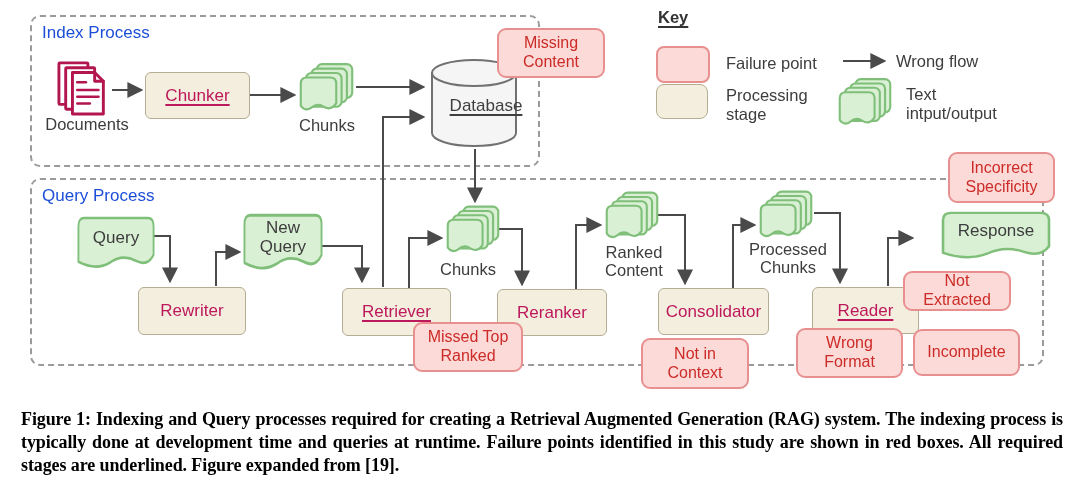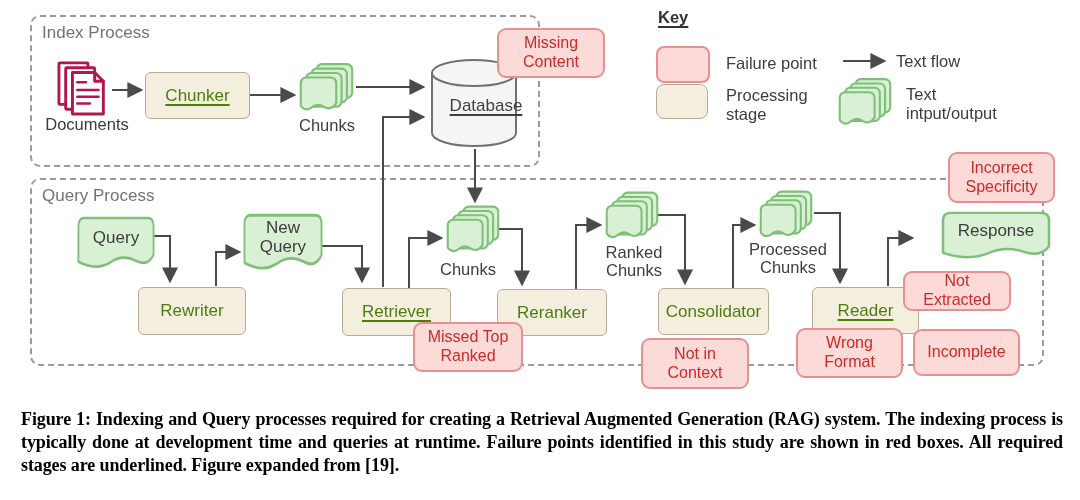--- a/index.html
+++ b/index.html
@@ -1,21 +1,21 @@
 <!DOCTYPE html>
 <html><head>
 <meta charset="utf-8">
 <style>
   html,body{margin:0;padding:0;background:#ffffff;}
   #canvas{position:relative;width:1080px;height:500px;background:#fff;overflow:hidden;
           font-family:"Liberation Sans","DejaVu Sans",sans-serif;color:#3d3d3d;}
   .dashbox{position:absolute;border:2px dashed #9a9a9a;border-radius:10px;z-index:1;background:transparent;}
-  .seclabel{position:absolute;font-size:17px;color:#737373;z-index:2;white-space:nowrap;}
+  .seclabel{position:absolute;font-size:17px;color:#1d4ed8;z-index:2;white-space:nowrap;}
   .stage{position:absolute;background:#f3eedd;border:1.5px solid #b5ad93;border-radius:6px;
-         display:flex;align-items:center;justify-content:center;font-size:17px;color:#4d7c0f;
+         display:flex;align-items:center;justify-content:center;font-size:17px;color:#be185d;
          z-index:3;text-align:center;}
   .u{text-decoration:underline;text-underline-offset:3px;text-decoration-thickness:1.5px;}
   .failure{position:absolute;background:#fbdad8;border:2px solid #e89090;border-radius:9px;
            display:flex;align-items:center;justify-content:center;text-align:center;
            font-size:16px;line-height:1.18;color:#cc2b27;z-index:5;padding:18px 10px;box-sizing:border-box;}
   .icon{position:absolute;z-index:3;}
   .iconlabel{position:absolute;z-index:3;font-size:16.5px;line-height:1.08;color:#3d3d3d;text-align:center;}
   .docnode{position:absolute;z-index:3;}
   .docnode svg{position:absolute;left:0;top:0;width:100%;height:100%;}
   .docnode .dlabel{position:absolute;left:0;top:0;width:100%;height:76%;display:flex;align-items:center;
@@ -114,21 +114,21 @@
       <ellipse cx="46" cy="16" rx="42" ry="13" fill="#f5f5f5" stroke="#717171" stroke-width="2"></ellipse>
     </svg>
     <div class="dlabel u">Database</div>
   </div>
 
   <div class="failure" style="left:497px;top:28px;width:108px;height:50px;">Missing Content</div>
 
   <div id="key-title" class="u" style="left:658px;top:8px;">Key</div>
   <div class="swatch red" style="left:656px;top:46px;"></div>
   <div class="keylabel" style="left:726px;top:54px;">Failure point</div>
-  <div class="keylabel" style="left:896px;top:52px;">Text flow</div>
+  <div class="keylabel" style="left:896px;top:52px;">Wrong flow</div>
   <div class="swatch tan" style="left:656px;top:84px;"></div>
   <div class="keylabel" style="left:726px;top:86px;width:105px;">Processing stage</div>
   <svg class="icon" style="left:838px;top:77px;" width="54" height="53" viewBox="0 0 62 58">
       <use href="#chunk-stack"></use>
     </svg>
   <div class="keylabel" style="left:906px;top:85px;width:125px;">Text intput/output</div>
 
   <div class="docnode" style="left:77px;top:216px;width:78px;height:57px;">
     <svg viewBox="0 0 110 56" preserveAspectRatio="none">
         <use href="#doc-wave"></use>
@@ -156,21 +156,21 @@
     </svg>
   <div class="iconlabel" style="left:433px;top:261px;width:70px;">Chunks</div>
 
   <div class="stage" style="left:497px;top:289px;width:108px;height:45px;">
     <span>Reranker</span>
   </div>
 
   <svg class="icon" style="left:605px;top:191px;" width="54" height="52" viewBox="0 0 62 58">
       <use href="#chunk-stack"></use>
     </svg>
-  <div class="iconlabel" style="left:597px;top:244px;width:74px;">Ranked Chunks</div>
+  <div class="iconlabel" style="left:597px;top:244px;width:74px;">Ranked Content</div>
 
   <div class="stage" style="left:658px;top:288px;width:109px;height:45px;">
     <span>Consolidator</span>
   </div>
 
   <svg class="icon" style="left:759px;top:190px;" width="54" height="52" viewBox="0 0 62 58">
       <use href="#chunk-stack"></use>
     </svg>
   <div class="iconlabel" style="left:744px;top:241px;width:88px;">Processed Chunks</div>
 

